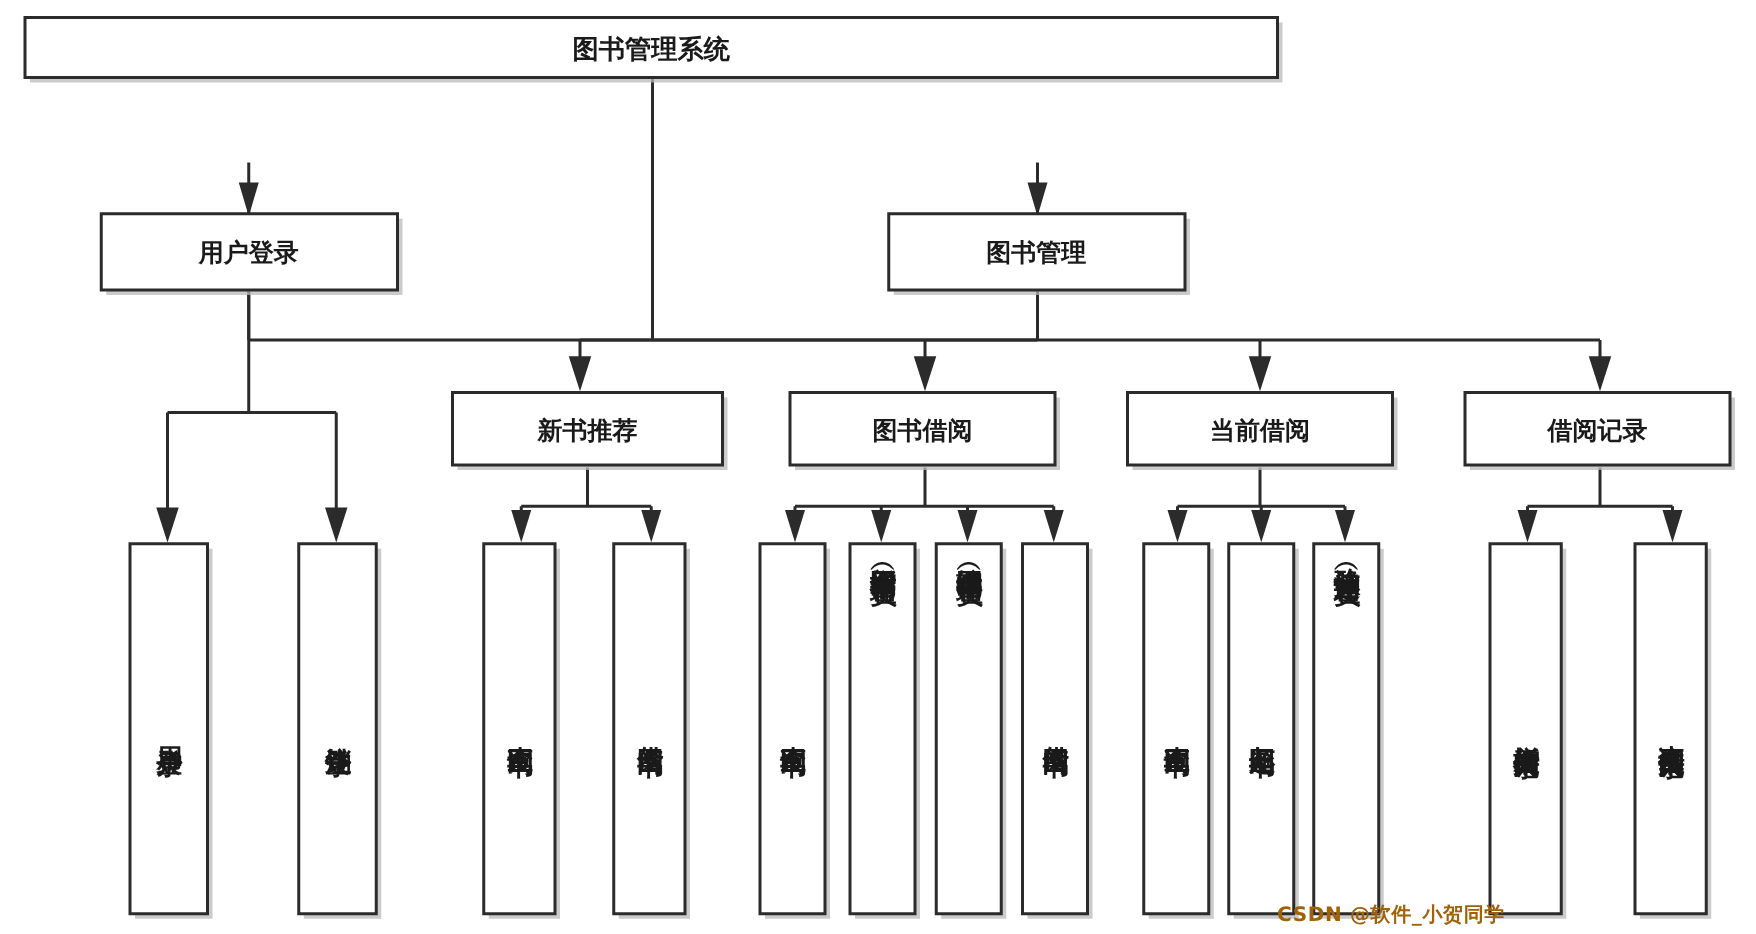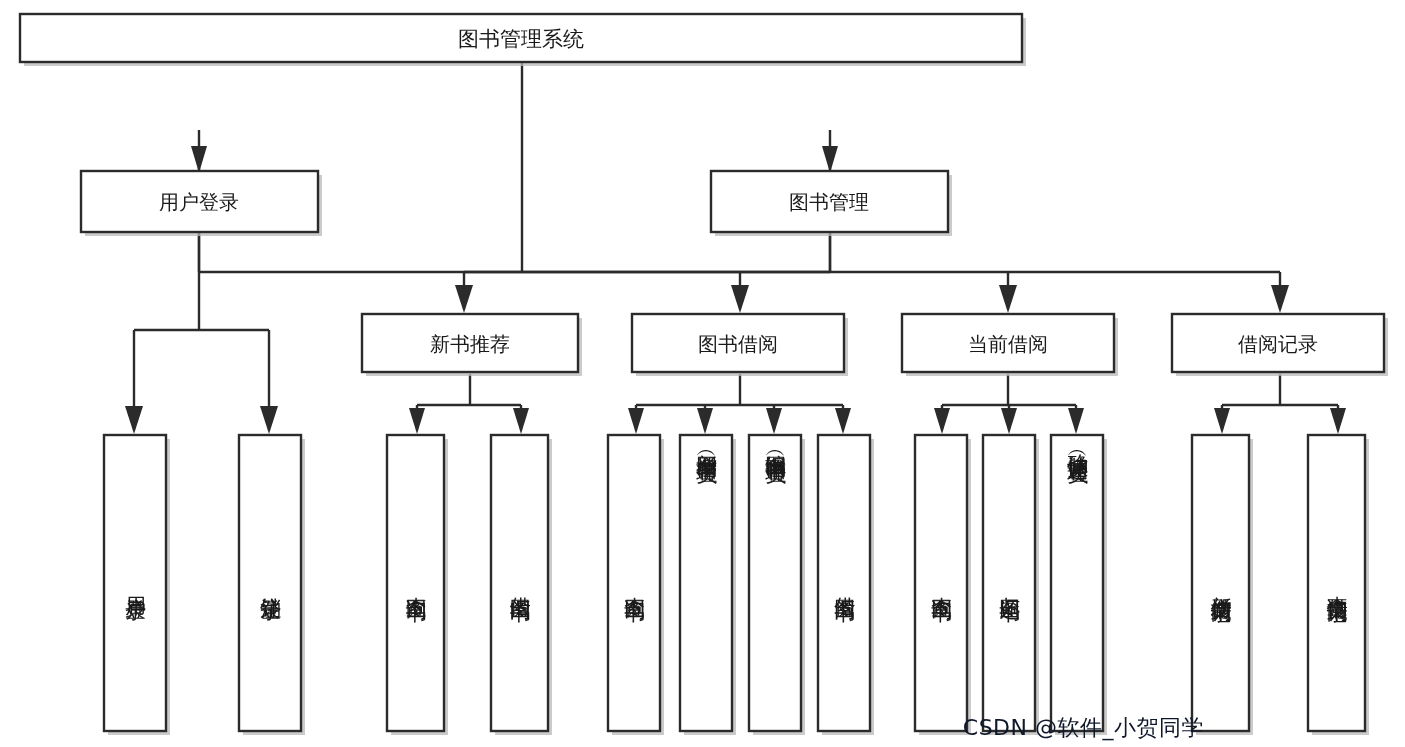--- a/index.html
+++ b/index.html
@@ -11,20 +11,21 @@
     width: 1405px;
     height: 747px;
     font-family: "DejaVu Sans", "Liberation Sans", sans-serif;
     overflow: hidden;
     position: relative;
   }
   #diagram-root {
     position: relative;
     width: 1212px;
     height: 747px;
+    font-weight: bold;
   }
   svg.diagram-canvas {
     position: absolute;
     left: 0;
     top: 0;
     width: 1405px;
     height: 747px;
     display: block;
   }
   .node-rect {
@@ -74,22 +75,22 @@
     letter-spacing: 1.5px;
     color: #1a1a1a;
     white-space: nowrap;
     text-align: center;
   }
   .watermark {
     position: absolute;
     right: 8px;
     bottom: 4px;
     font-family: "DejaVu Sans", "Liberation Sans", sans-serif;
-    font-size: 22px;
-    color: #0f172a;
+    font-size: 16px;
+    color: #a16207;
     letter-spacing: 0.5px;
     white-space: nowrap;
   }
 </style>
 </head>
 <body>
 
 <div id="diagram-root">
 
   <svg class="diagram-canvas" viewBox="0 0 1405 747" xmlns="http://www.w3.org/2000/svg">

